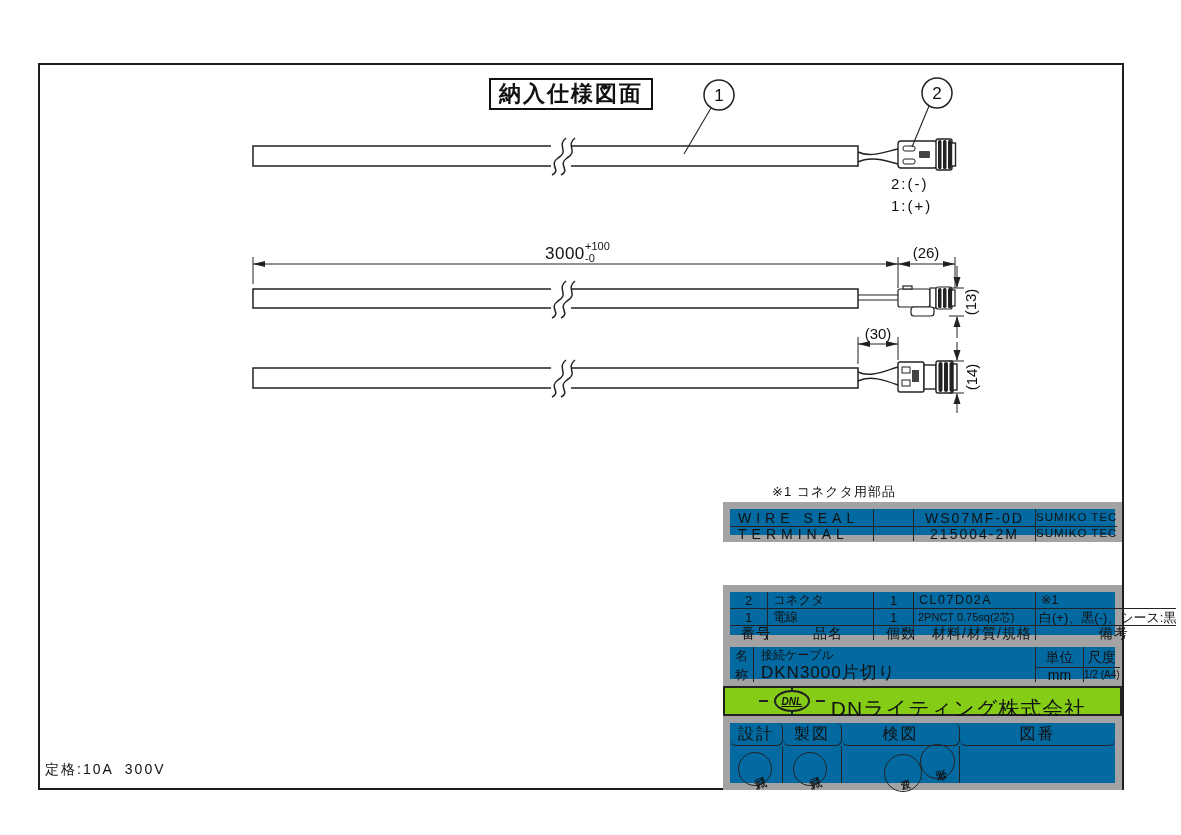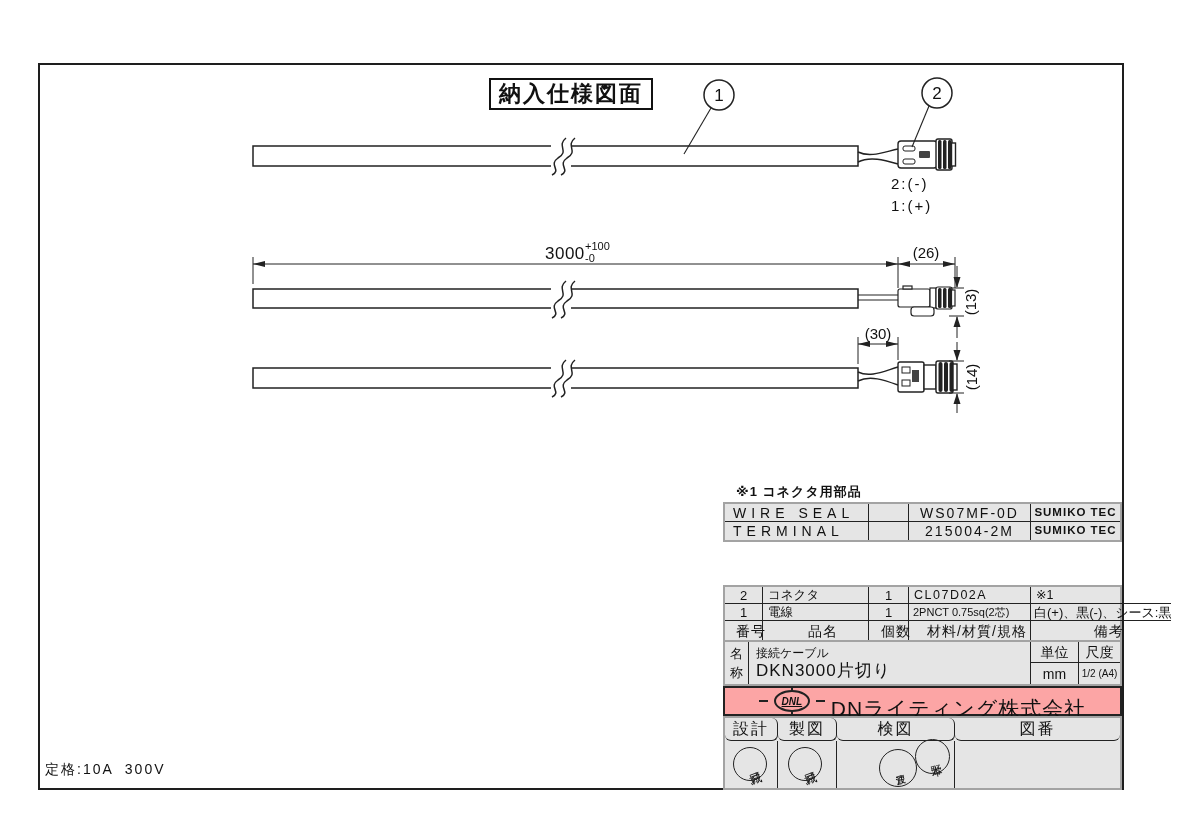--- a/index.html
+++ b/index.html
@@ -2,41 +2,41 @@
 <html><head>
 <meta charset="utf-8">
 <style>
   html,body{margin:0;padding:0;background:#fff;}
   body{width:1181px;height:835px;position:relative;overflow:hidden;
        font-family:"Liberation Sans","DejaVu Sans",sans-serif;color:#111;}
   .abs{position:absolute;}
   .frame{left:38px;top:63px;width:1086px;height:727px;border:2px solid #1e1e1e;box-sizing:border-box;}
   .title-box{left:489px;top:78px;width:164px;height:32px;border:2.5px solid #111;box-sizing:border-box;
              display:flex;align-items:center;justify-content:center;font-size:22px;letter-spacing:2px;font-weight:bold;}
-  .note{left:736px;top:483px;font-size:13px;letter-spacing:1px;font-weight:bold;}
-  .tbl{box-sizing:border-box;border:2px solid #a3a3a3;display:grid;background:#e5e5e5;}
+  .note{left:772px;top:483px;font-size:13px;letter-spacing:1px;}
+  .tbl{box-sizing:border-box;border:7px solid #a3a3a3;display:grid;background:#0369a1;}
   .cell{display:flex;align-items:center;box-sizing:border-box;white-space:pre;line-height:1;position:relative;}
   .br{border-right:1.6px solid #222;} .bb{border-bottom:1.6px solid #222;}
   .seal-name{font-size:14px;letter-spacing:5px;padding-left:8px;}
   .seal-part{font-size:14px;letter-spacing:2px;justify-content:center;}
-  .seal-maker{font-size:11.5px;letter-spacing:1px;justify-content:center;font-weight:bold;}
+  .seal-maker{font-size:11.5px;letter-spacing:1px;justify-content:center;}
   .pt-no{font-size:13px;justify-content:center;}
   .pt-name{font-size:12.5px;padding-left:5px;}
   .pt-spec{font-size:12.5px;letter-spacing:1.5px;padding-left:5px;}
   .pt-spec2{font-size:11px;letter-spacing:0;padding-left:4px;}
   .pt-remark{font-size:12.5px;padding-left:5px;}
   .pt-remark-small{font-size:13px;padding-left:3px;}
   .pt-head{font-size:14px;justify-content:center;letter-spacing:1px;padding-left:15px;}
   .nb-label{flex-direction:column;justify-content:center;font-size:13px;gap:6px;}
   .nb-prod{flex-direction:column;align-items:flex-start;justify-content:center;padding-left:7px;gap:3px;}
   .nb-line1{font-size:12px;} .nb-line2{font-size:17px;letter-spacing:1px;}
   .nb-h{font-size:14px;justify-content:center;} .nb-v{font-size:14px;justify-content:center;}
   .nb-scale{font-size:10px;justify-content:center;}
   .company{left:723px;top:686px;width:399px;height:30px;border:2px solid #222;box-sizing:border-box;
-           display:flex;align-items:center;justify-content:center;gap:6px;background:#fca5a5;text-decoration:underline;}
+           display:flex;align-items:center;justify-content:center;gap:6px;background:#84cc16;text-decoration:underline;}
   .dash{width:9px;height:2px;background:#222;}
   .logo-ellipse{width:36px;height:22px;border:2px solid #222;border-radius:50%;display:flex;align-items:center;
                 justify-content:center;font-size:10px;font-weight:bold;font-style:italic;position:relative;box-sizing:border-box;}
   .logo-ellipse::before,.logo-ellipse::after{content:"";position:absolute;left:50%;width:2px;height:4px;background:#222;transform:translateX(-50%);}
   .logo-ellipse::before{top:-5px;} .logo-ellipse::after{bottom:-5px;}
   .co-name{font-size:21px;letter-spacing:1px;margin-top:16px;}
   .ap-head{font-size:16px;justify-content:center;letter-spacing:2px;border-radius:6px;}
   .dwgno{font-size:27px;letter-spacing:1px;justify-content:center;}
   .stamp{position:absolute;border:1.6px solid #222;border-radius:50%;display:flex;align-items:center;
          justify-content:center;background:transparent;box-sizing:border-box;}

